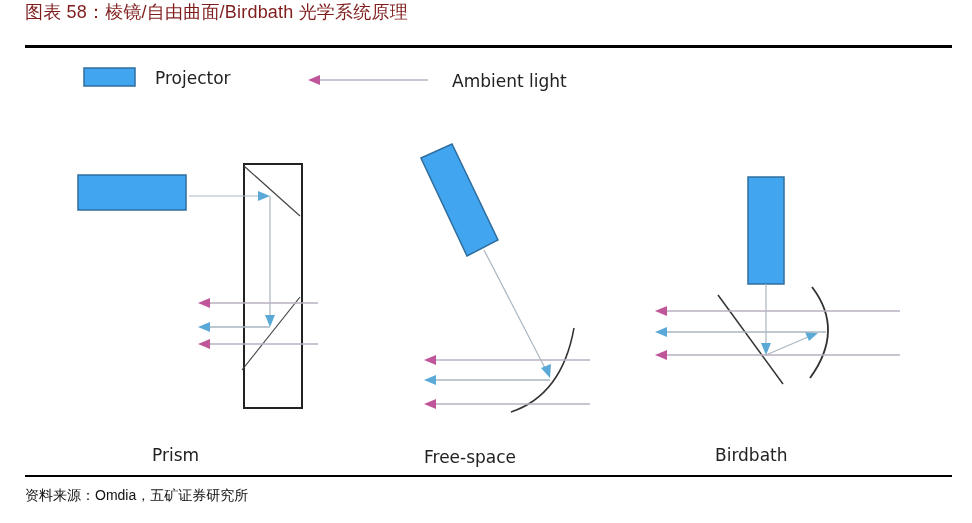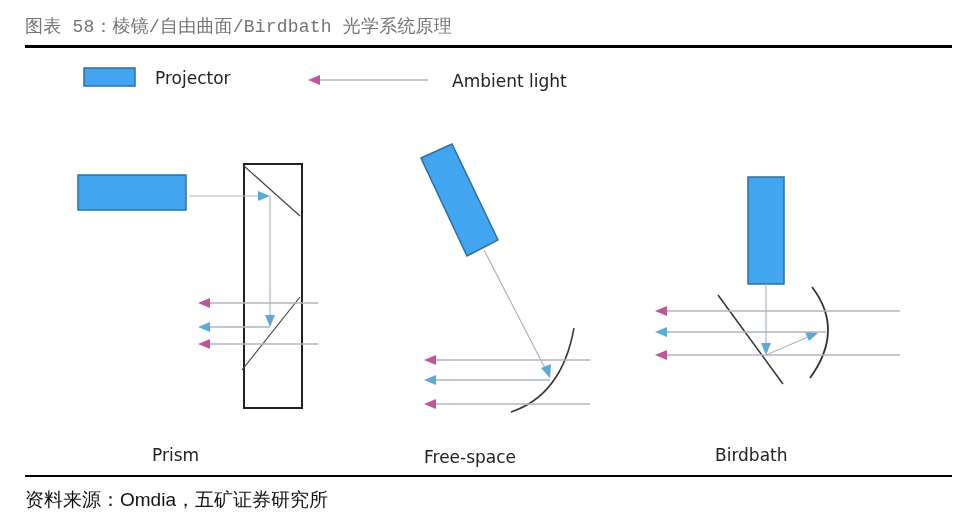--- a/index.html
+++ b/index.html
@@ -1,20 +1,20 @@
 <!DOCTYPE html>
 <html><head>
   <meta charset="utf-8">
   <style>
     html, body { margin: 0; padding: 0; background: #ffffff; }
     body { width: 972px; height: 523px; position: relative; overflow: hidden; font-family: "Liberation Sans", "DejaVu Sans", sans-serif; }
-    .title { position: absolute; left: 25px; top: 14px; font-size: 18px; color: #737373; letter-spacing: 0.2px; font-family: Liberation Mono, monospace; }
+    .title { position: absolute; left: 25px; top: 0; font-size: 18px; color: #7f1d1d; letter-spacing: 0.2px; }
     .rule-top { position: absolute; left: 25px; top: 45px; width: 927px; height: 3px; background: #000; }
     .rule-bottom { position: absolute; left: 25px; top: 475px; width: 927px; height: 2px; background: #000; }
-    .source { position: absolute; left: 25px; top: 487px; font-size: 19px; color: #111; }
+    .source { position: absolute; left: 25px; top: 487px; font-size: 14px; color: #111; }
     svg.diagram { position: absolute; left: 0; top: 0; }
     .lbl { font-family: "DejaVu Sans", sans-serif; font-size: 17px; fill: #222; }
   </style>
 </head>
 <body>
 
 <div class="title">图表 58：棱镜/自由曲面/Birdbath 光学系统原理</div>
 <div class="rule-top"></div>
 
 <svg class="diagram" width="972" height="523" viewBox="0 0 972 523">

